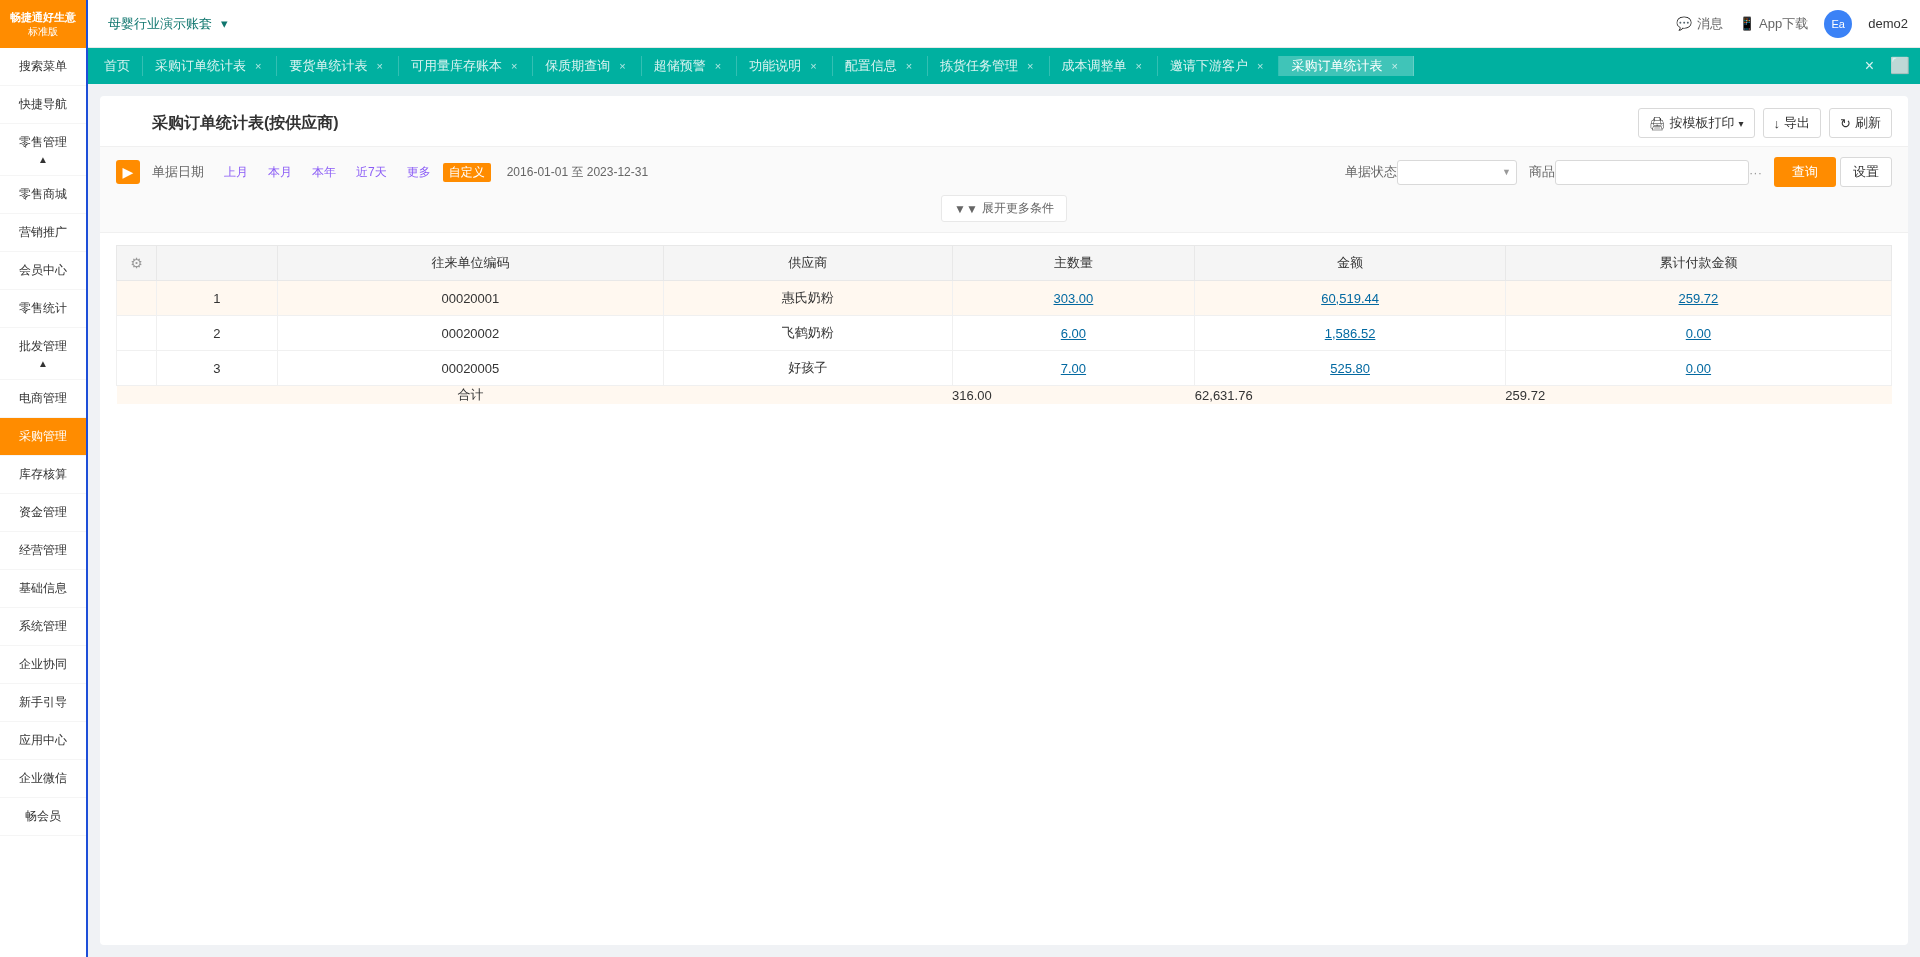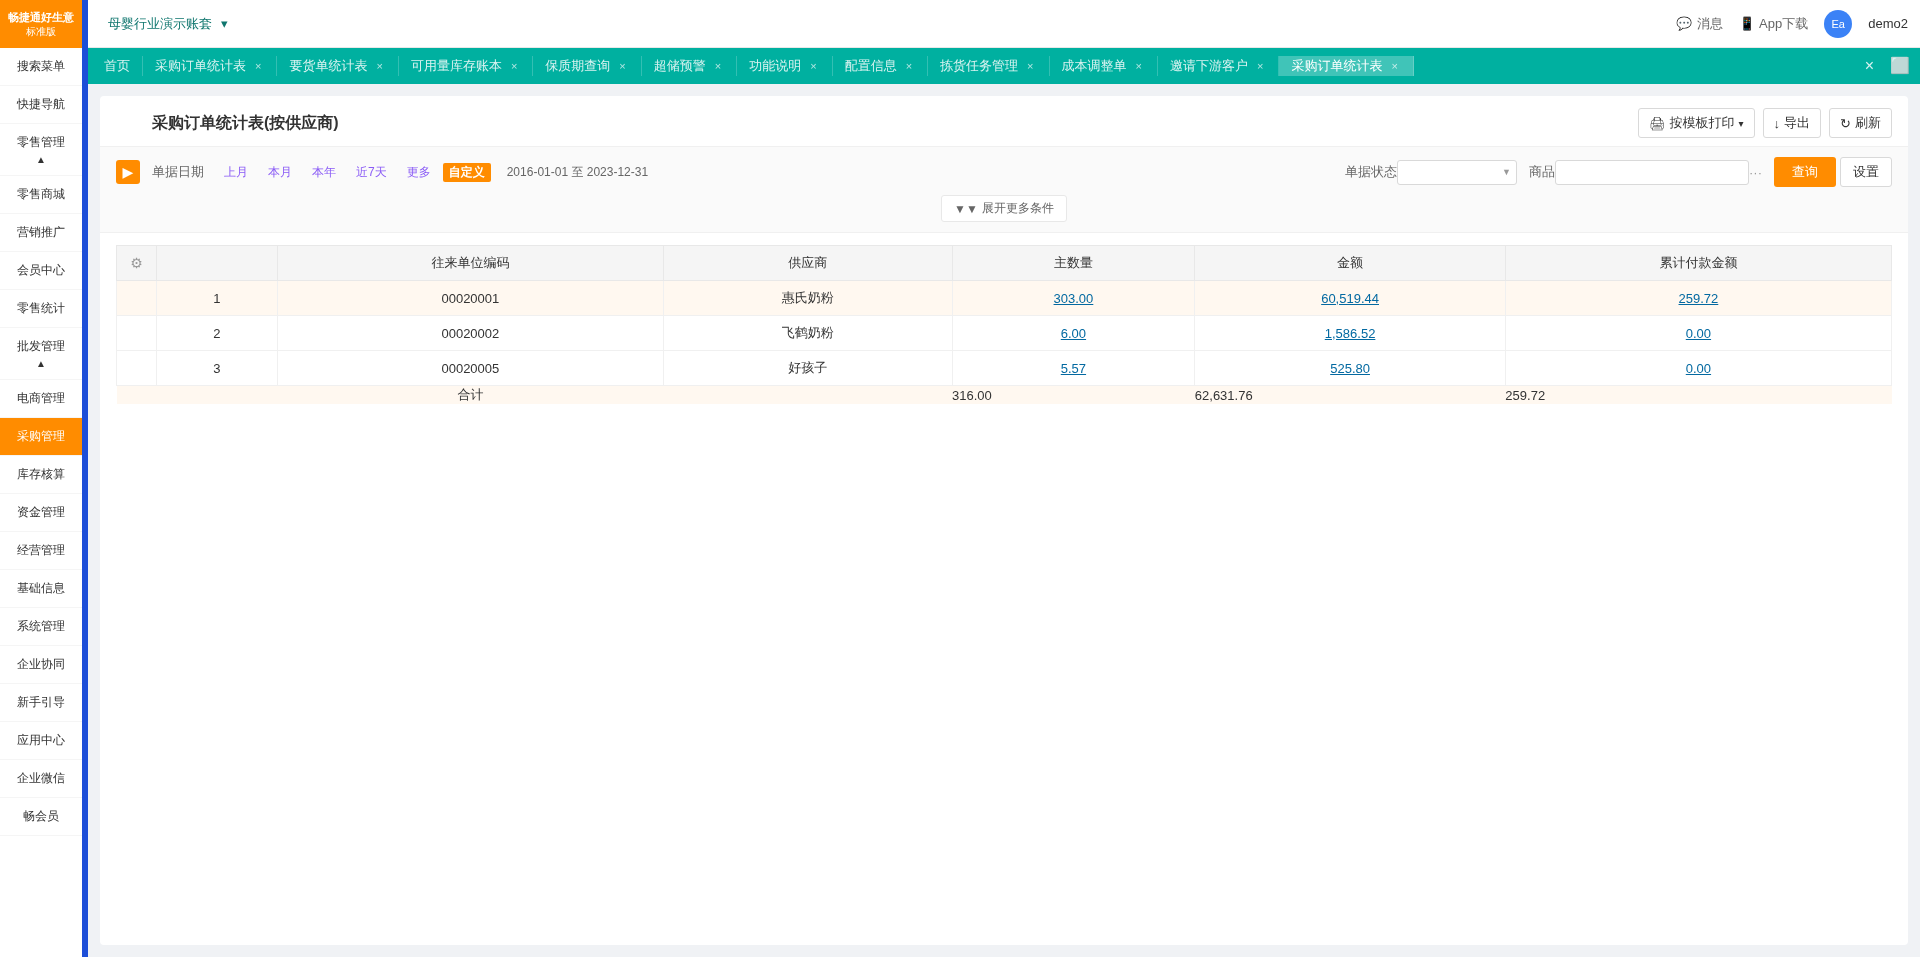--- a/index.html
+++ b/index.html
@@ -2,21 +2,21 @@
 <html><head>
   <meta charset="utf-8">
   <style>
     * { box-sizing: border-box; margin: 0; padding: 0; }
     body { font-family: "Microsoft YaHei", "PingFang SC", Arial, sans-serif; font-size: 13px; background: #f5f5f5; color: #333; display: flex; height: 957px; overflow: hidden; }
 
     
     .sidebar {
       width: 88px;
       background: #fff;
-      border-right: 6px solid #1d4ed8;
+      border-right: 2px solid #1d4ed8;
       display: flex;
       flex-direction: column;
       flex-shrink: 0;
       height: 100%;
       overflow-y: auto;
     }
     .sidebar-logo {
       background: #ff8c00;
       height: 48px;
       display: flex;
@@ -261,21 +261,20 @@
       font-size: 12px;
       color: #8b5cf6;
       cursor: pointer;
       border-radius: 2px;
     }
     .date-option.custom-tag {
       background: #ff8c00;
       color: #fff;
       border-radius: 2px;
       padding: 1px 6px;
-      font-weight: bold;
     }
     .filter-date-range {
       font-size: 12px;
       color: #666;
       margin-left: 4px;
     }
     .filter-spacer { flex: 1; }
     .filter-field {
       display: flex;
       align-items: center;
@@ -646,21 +645,21 @@
                 <td>飞鹤奶粉</td>
                 <td class="td-link">6.00</td>
                 <td class="td-link">1,586.52</td>
                 <td class="td-link">0.00</td>
               </tr>
               <tr>
                 <td></td>
                 <td>3</td>
                 <td>00020005</td>
                 <td>好孩子</td>
-                <td class="td-link">5.57</td>
+                <td class="td-link">7.00</td>
                 <td class="td-link">525.80</td>
                 <td class="td-link">0.00</td>
               </tr>
             </tbody>
           <tfoot>
             <tr style="background:#fff8f0;">
               <td colspan="2"></td>
               <td class="td-left" style="font-weight:500;text-align:center;">合计</td>
               <td></td>
               <td style="font-weight:500;">316.00</td>

